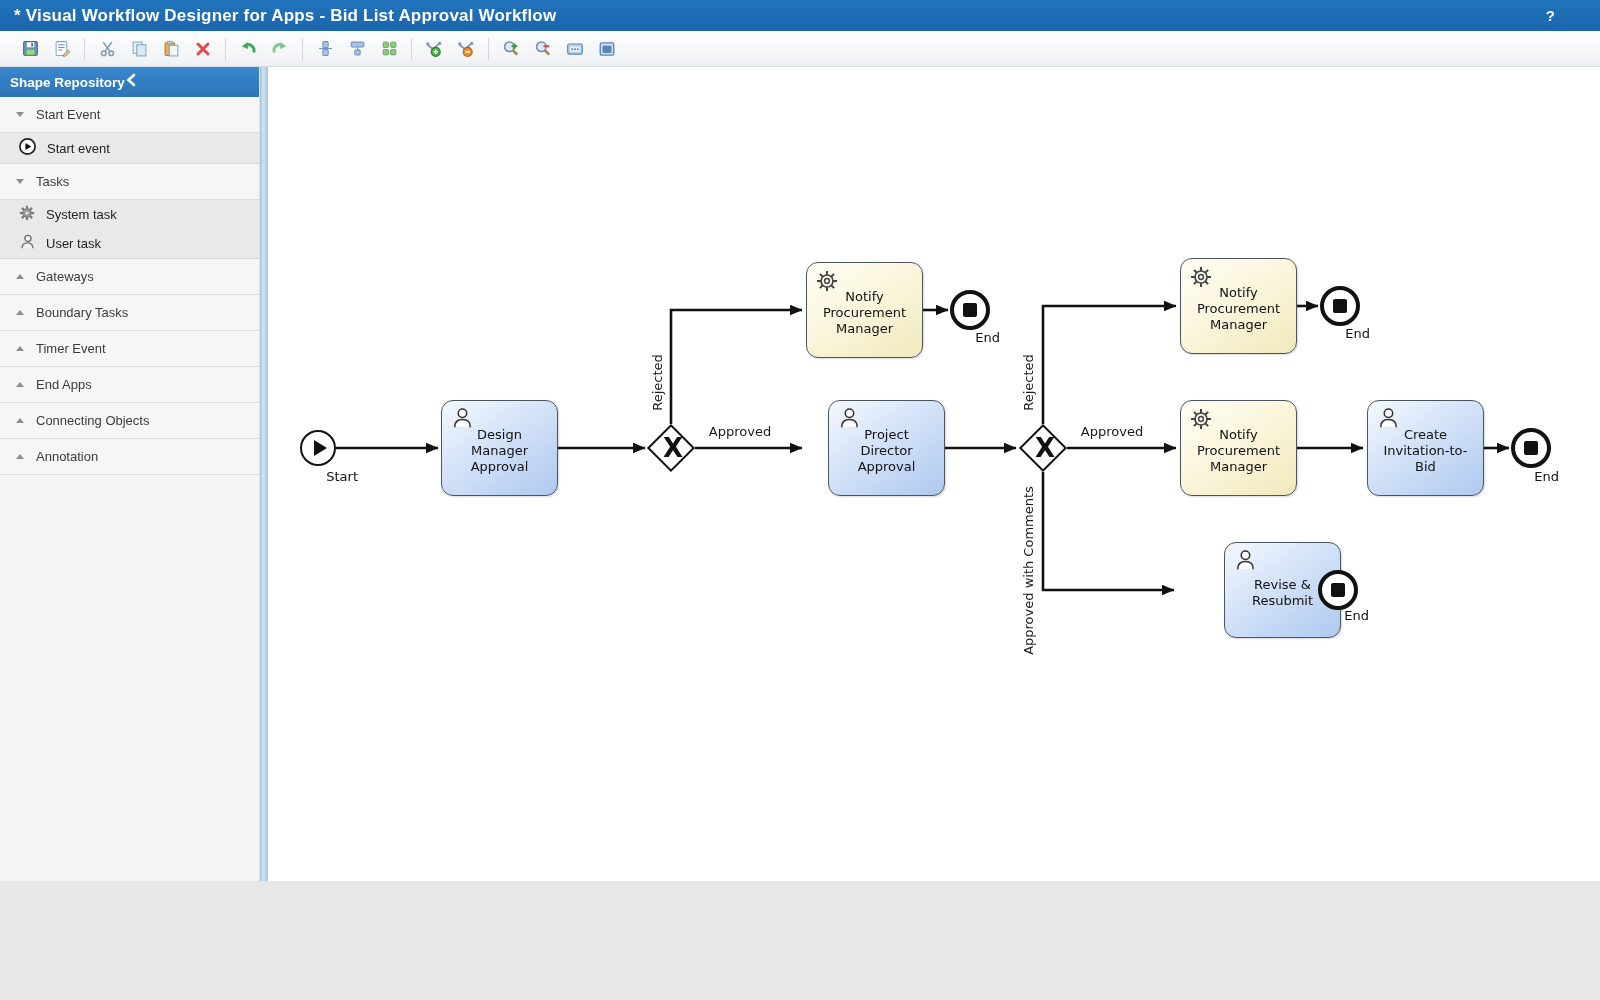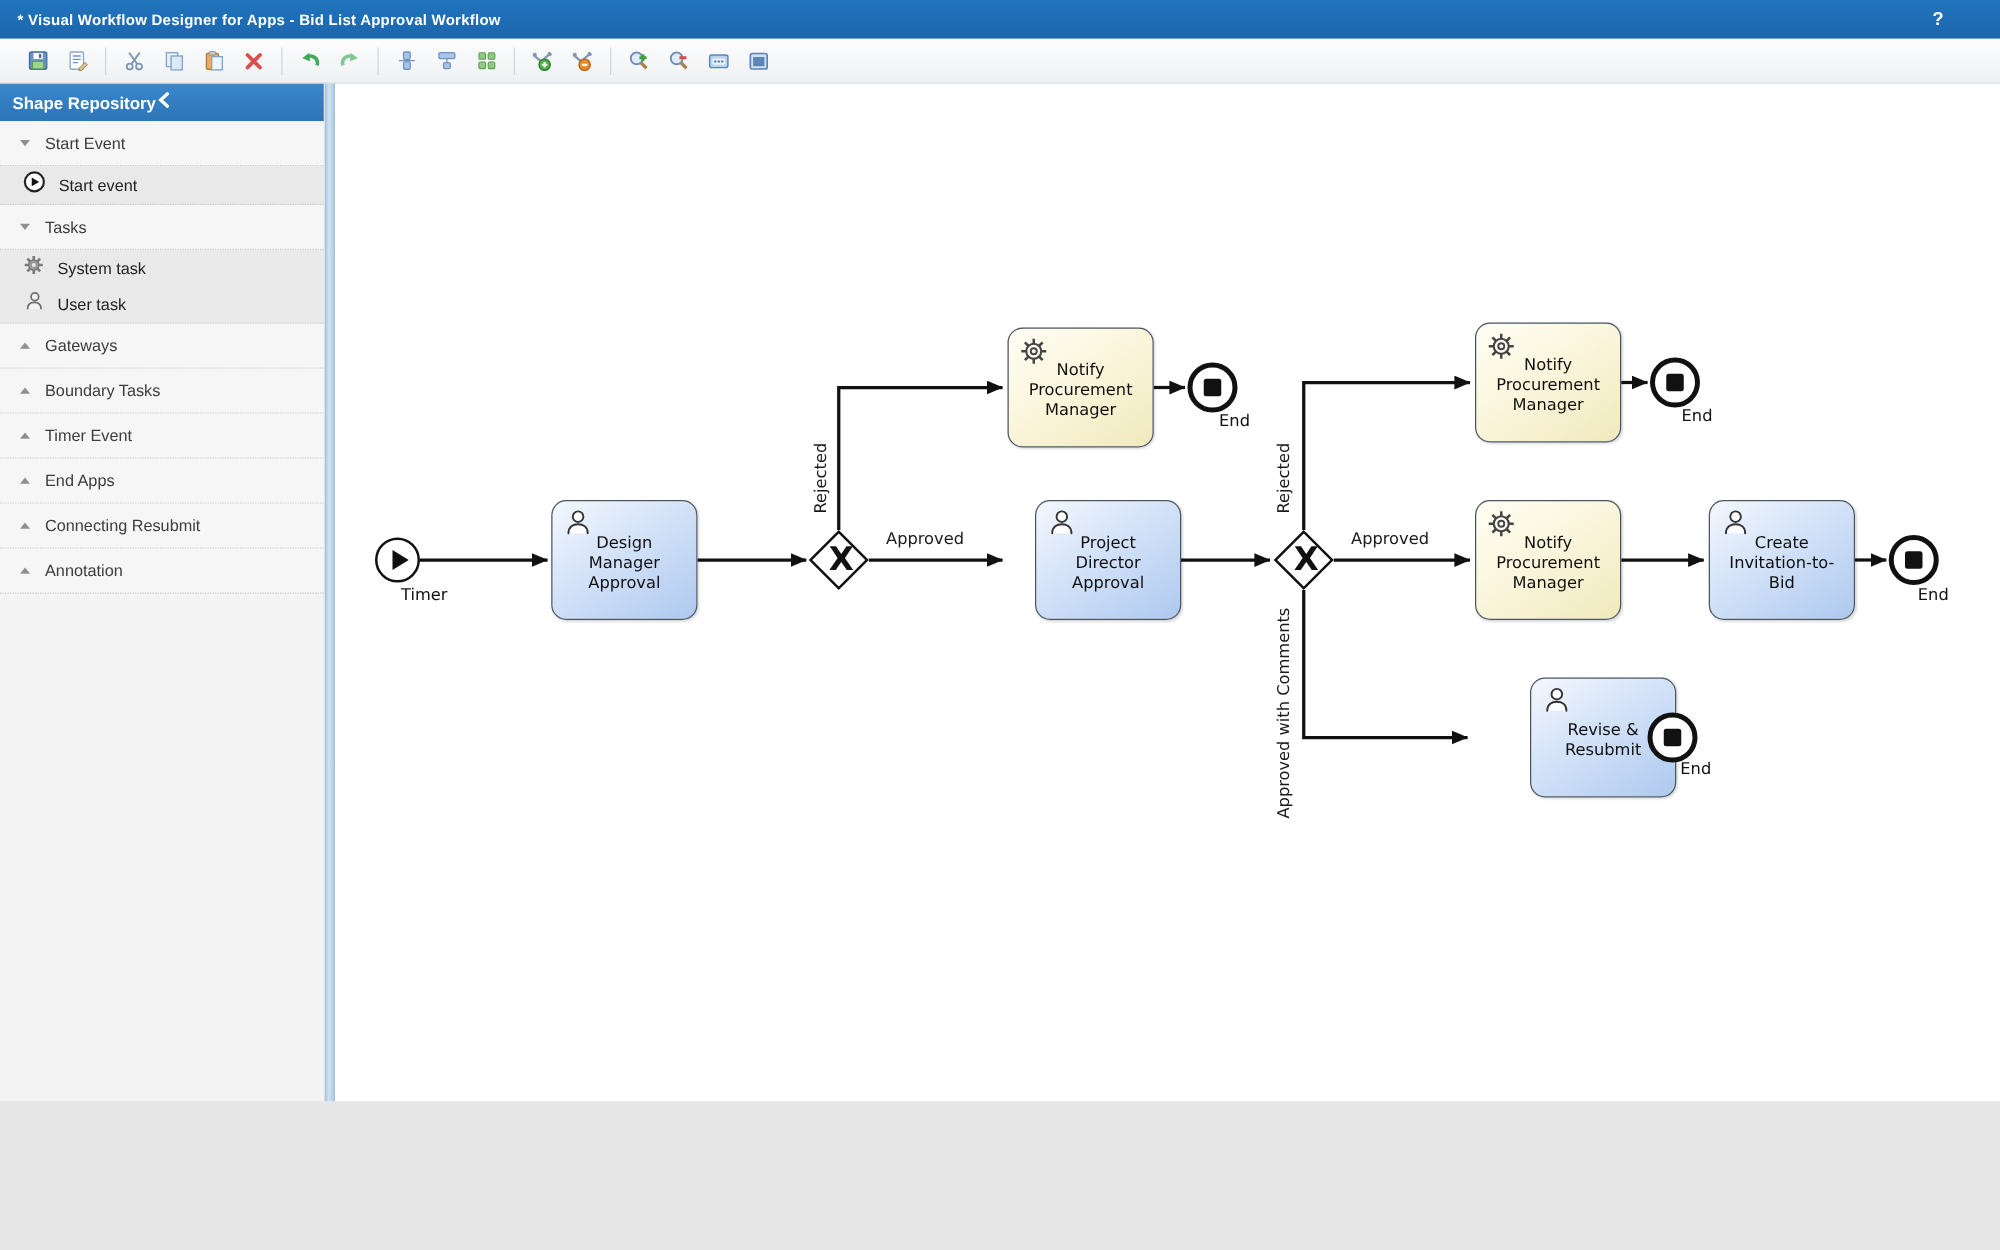--- a/index.html
+++ b/index.html
@@ -2,21 +2,21 @@
 <html><head>
 <meta charset="utf-8">
 <style>
   * { margin:0; padding:0; box-sizing:border-box; }
   html,body { width:1600px; height:1000px; overflow:hidden; }
   body { font-family:"Liberation Sans", sans-serif; background:#e8e8e8; position:relative; }
 
   
   .titlebar { position:absolute; left:0; top:0; width:1600px; height:31px;
     background:linear-gradient(#2174bd,#1b66ad); color:#fff; display:flex; align-items:center; }
-  .titlebar .title { font-size:12px; font-weight:bold; padding-left:14px; letter-spacing:.2px; }
+  .titlebar .title { font-size:17px; font-weight:bold; padding-left:14px; letter-spacing:.2px; }
   .titlebar .help { position:absolute; right:45px; top:0; height:31px; display:flex; align-items:center;
     font-size:15px; font-weight:bold; cursor:pointer; }
 
   
   .toolbar { position:absolute; left:0; top:31px; width:1600px; height:36px;
     background:linear-gradient(#fdfdfd,#eef1f4); border-bottom:1px solid #d9dcde;
     display:flex; align-items:center; padding-left:8px; }
   .tgroup { display:flex; align-items:center; gap:8px; padding:0 10px; }
   .tsep { width:1px; height:22px; background:#d2d5d8; }
   .tbtn { width:24px; height:24px; display:flex; align-items:center; justify-content:center;
@@ -328,21 +328,21 @@
     <div class="sec">
       <span class="tri-up"></span>
       <span class="lbl">Timer Event</span>
     </div>
     <div class="sec">
       <span class="tri-up"></span>
       <span class="lbl">End Apps</span>
     </div>
     <div class="sec">
       <span class="tri-up"></span>
-      <span class="lbl">Connecting Resubmit</span>
+      <span class="lbl">Connecting Objects</span>
     </div>
     <div class="sec">
       <span class="tri-up"></span>
       <span class="lbl">Annotation</span>
     </div>
   </div>
 
   <div class="divider"></div>
 
   <div class="canvas">
@@ -366,21 +366,21 @@
         <path d="M 1029 381 L 1095 381" marker-end="url(#arr)"></path>
         <path d="M 1216 381 L 1241 381" marker-end="url(#arr)"></path>
         <path d="M 775 405 L 775 523 L 906 523" marker-end="url(#arr)"></path>
         <path d="M 1027 523 L 1048 523" marker-end="url(#arr)"></path>
       </g>
     </svg>
 
     <div class="event-start" style="left:32px; top:363px;">
       <div class="play"></div>
     </div>
-    <div class="nlabel" style="left:10px; top:402px; width:80px;">Timer</div>
+    <div class="nlabel" style="left:10px; top:402px; width:80px;">Start</div>
 
     <div class="task blue" style="left:173px; top:333px;">
       <span class="nicon"><svg width="25" height="25" viewBox="0 0 26 26">
             <circle cx="14" cy="7.6" r="4.4" fill="#fdfdfd" stroke="#333" stroke-width="1.6"></circle>
             <path d="M6 21.5 C6 16 10 14 14 14 C18 14 22 16 22 21.5" fill="#fdfdfd" stroke="#333" stroke-width="1.6" stroke-linecap="round"></path>
           </svg></span>
       <span>Design Manager Approval</span>
     </div>
 
     <div class="task yellow" style="left:538px; top:195px;">

